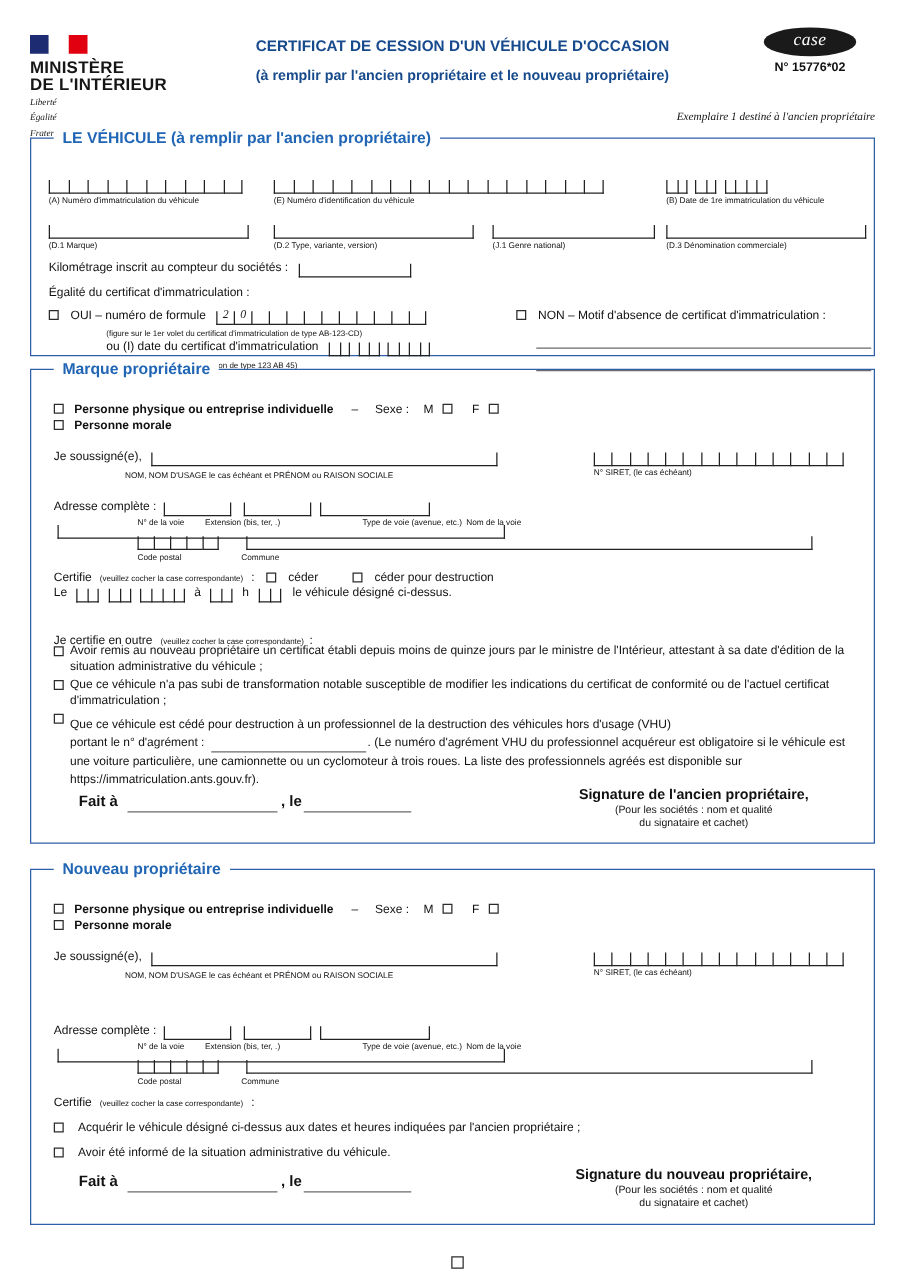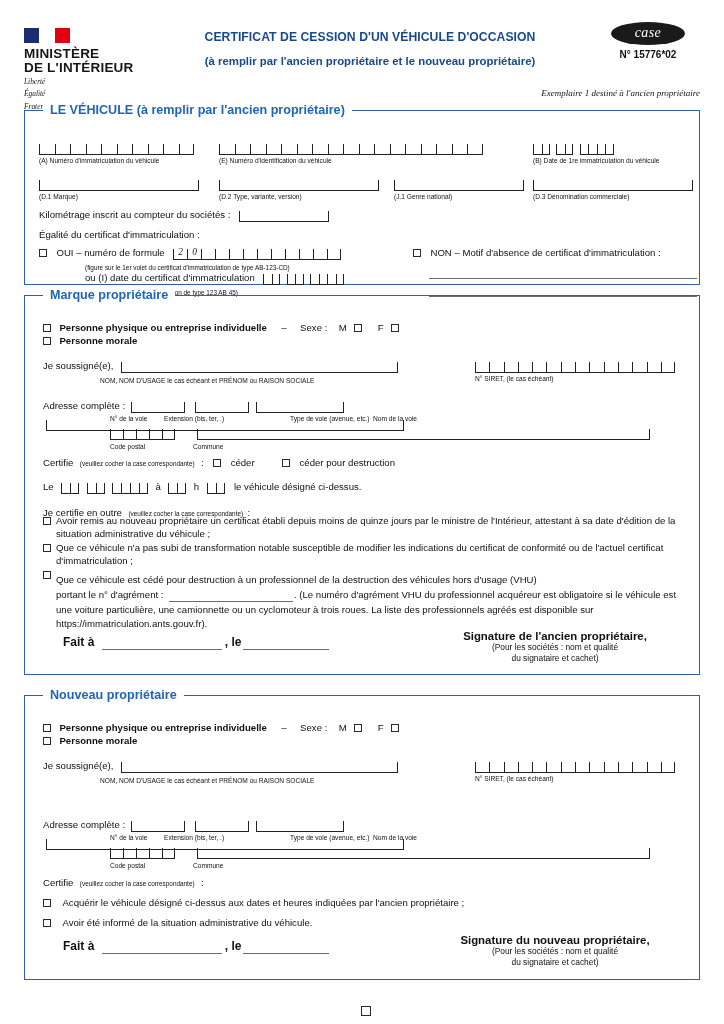--- a/index.html
+++ b/index.html
@@ -372,21 +372,21 @@
     <div class="row" style="left:18px; top:156px;">
       <span class="lbl">Certifie</span>
       <span class="tiny" style="margin-left:2px;">(veuillez cocher la case correspondante)</span>
       <span class="lbl" style="margin-left:2px;">:</span>
       <span class="cb" style="margin-left:5px;"></span>
       <span class="lbl" style="margin-left:5px;">céder</span>
       <span class="cb" style="margin-left:23px;"></span>
       <span class="lbl" style="margin-left:5px;">céder pour destruction</span>
     </div>
 
-    <div class="row" style="left:18px; top:180px;">
+    <div class="row" style="left:18px; top:168px;">
       <span class="lbl">Le</span>
       <span class="comb" style="margin-left:3px;">
         <span class="cell" style="width:9px"></span>
           <span class="cell" style="width:9px"></span>
       </span>
       <span class="comb" style="margin-left:3px;">
         <span class="cell" style="width:9px"></span>
           <span class="cell" style="width:9px"></span>
       </span>
       <span class="comb" style="margin-left:3px;">

